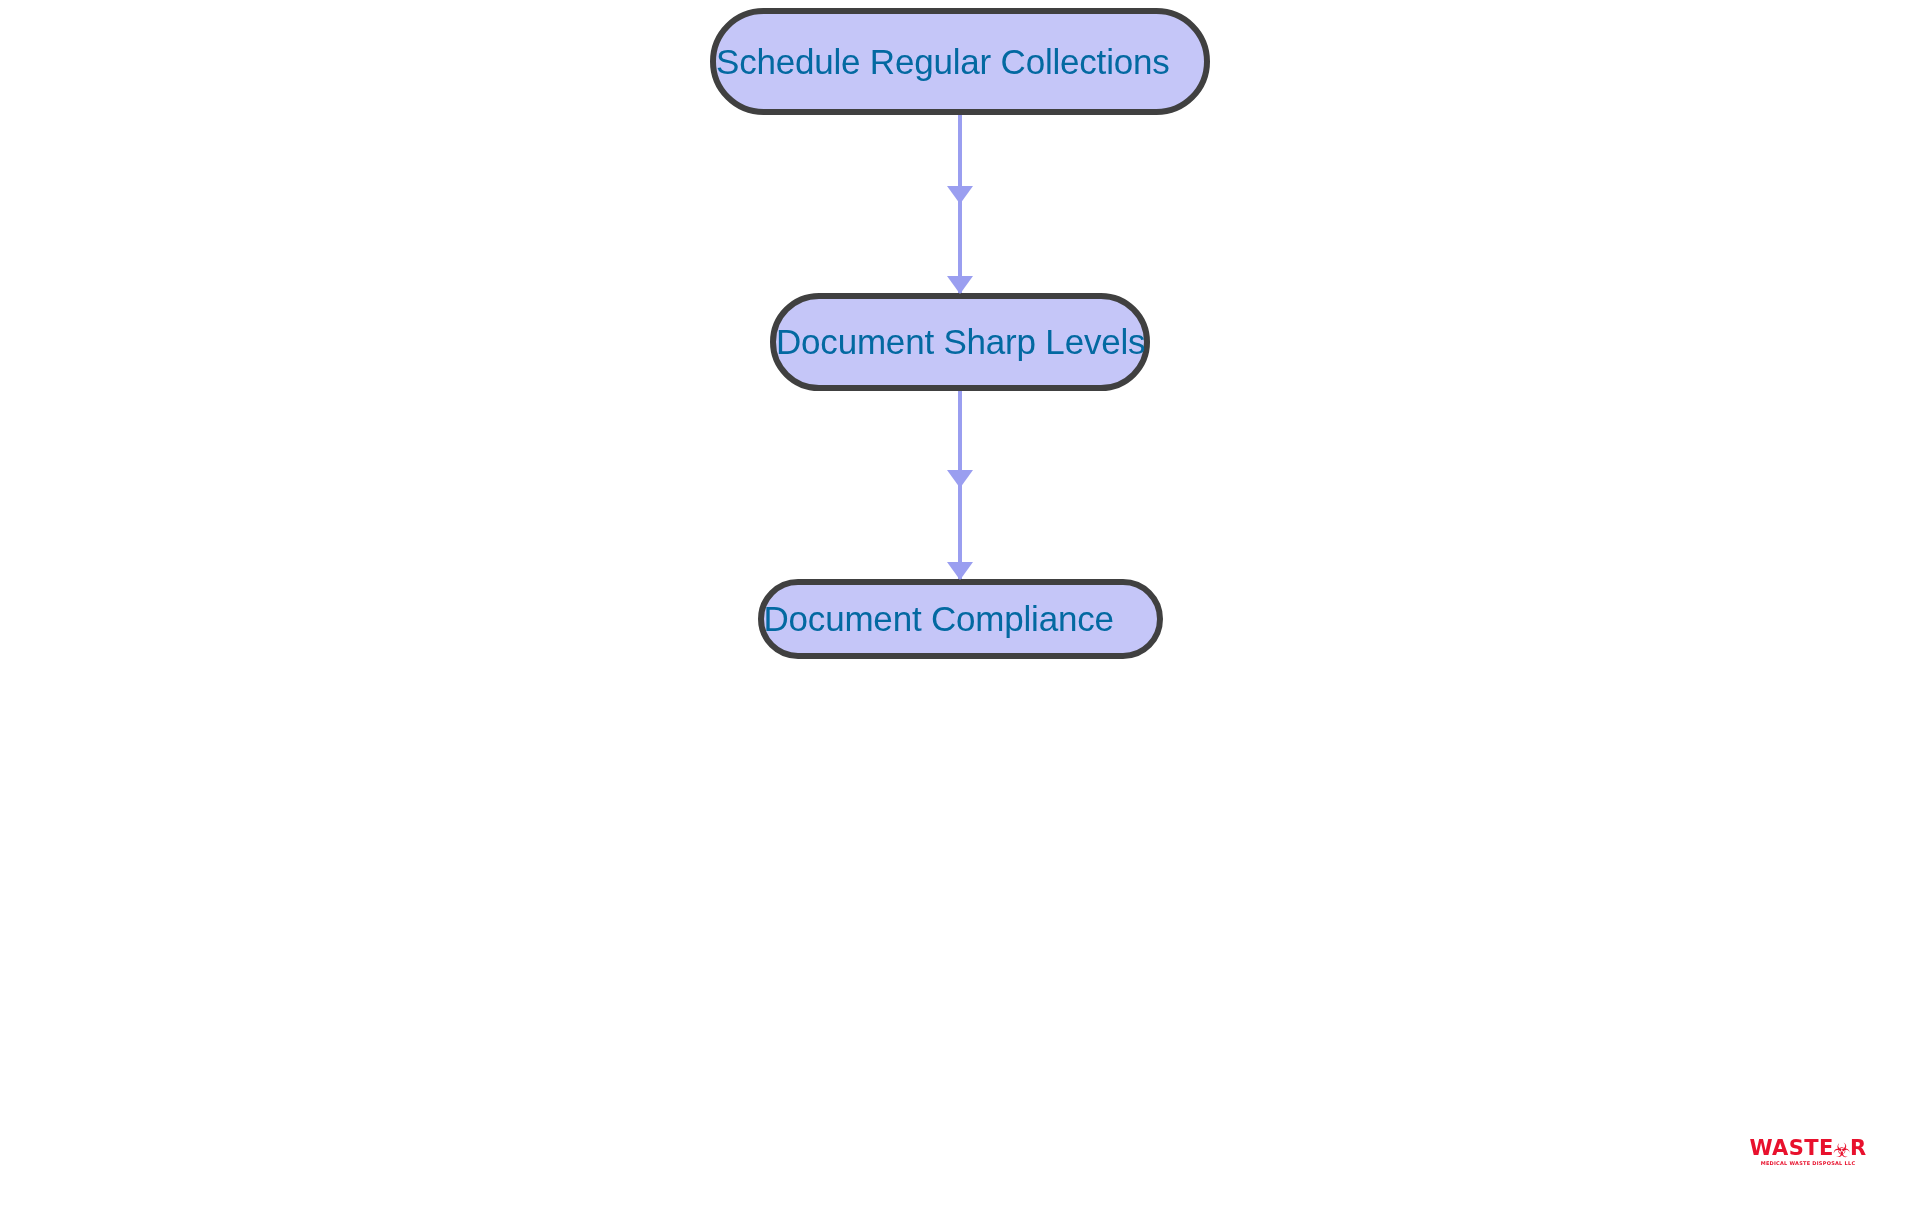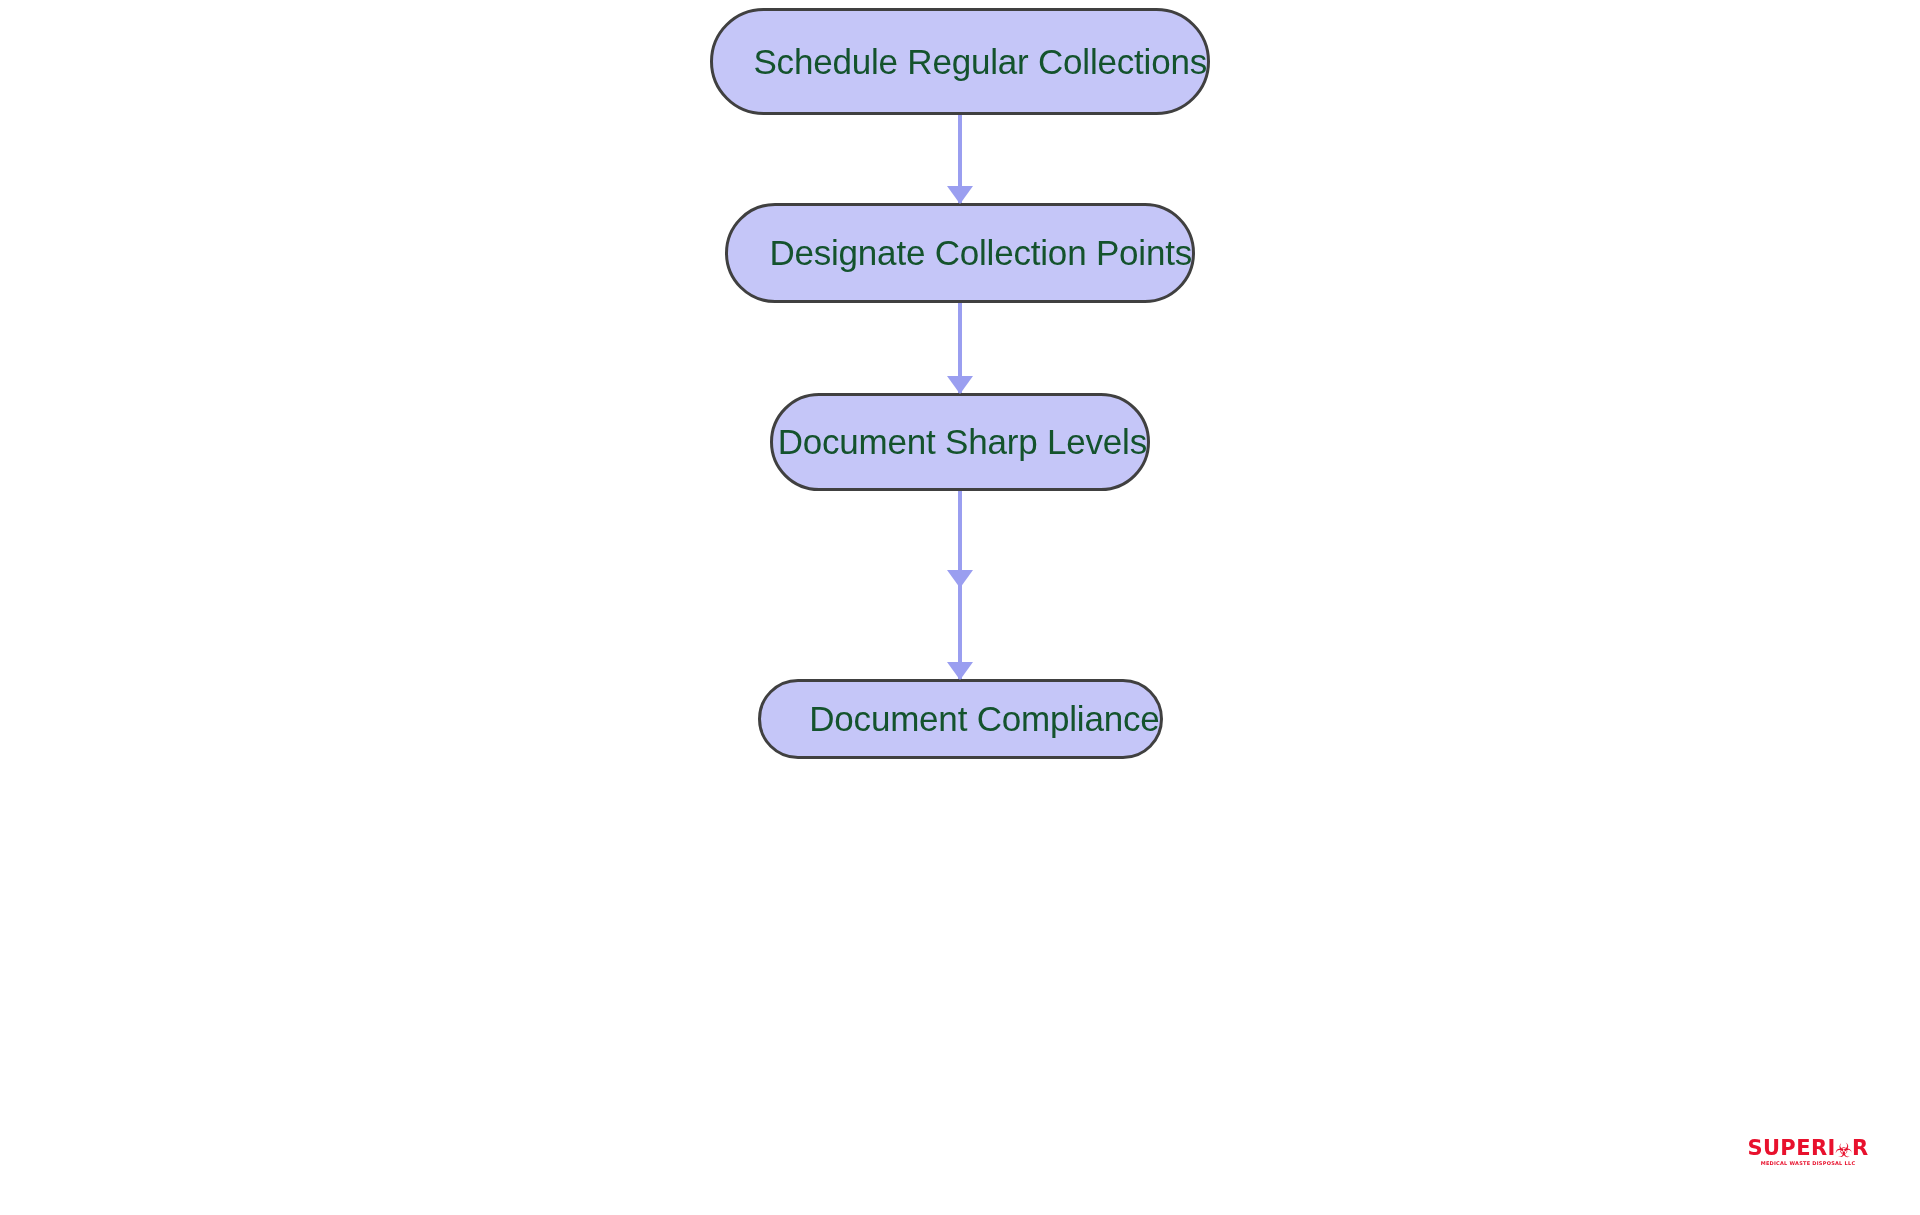--- a/index.html
+++ b/index.html
@@ -30,29 +30,29 @@
     width: 1920px;
     height: 1120px;
     display: flex;
     flex-direction: column;
     align-items: center;
   }
 
   .flow-node {
     box-sizing: border-box;
     background: #c5c6f8;
-    border: 3px solid #404040;
+    border: 6px solid #404040;
     border-radius: 999px;
-    color: #14532d;
+    color: #0369a1;
     font-size: 35px;
     font-weight: 400;
     letter-spacing: -0.2px;
     display: flex;
     align-items: center;
-    justify-content: flex-end;
+    justify-content: flex-start;
     white-space: nowrap;
     text-align: center;
   }
 
   .connector {
     position: relative;
     width: 4px;
     background: #9a9ef0;
   }
   .connector::after {
@@ -125,43 +125,40 @@
 <div id="flowchart-canvas">
 
   <div class="flow-chain">
 
     <div class="flow-node node-1">
       <span>Schedule Regular Collections</span>
     </div>
 
     <div class="connector conn-1"></div>
 
-    <div class="flow-node node-2">
-      <span>Designate Collection Points</span>
-    </div>
 
     <div class="connector conn-2"></div>
 
     <div class="flow-node node-3">
       <span>Document Sharp Levels</span>
     </div>
 
     <div class="connector conn-3"></div>
 
 
     <div class="connector conn-4"></div>
 
     <div class="flow-node node-5">
       <span>Document Compliance</span>
     </div>
 
   </div>
 
   <div class="brand-logo">
     <div class="brand-wordmark">
-      <span>SUPERI</span>
+      <span>WASTE</span>
       <span class="brand-biohazard">☣</span>
       <span>R</span>
     </div>
     <div class="brand-tagline">MEDICAL WASTE DISPOSAL LLC</div>
   </div>
 
 </div>
 
 </body></html>

